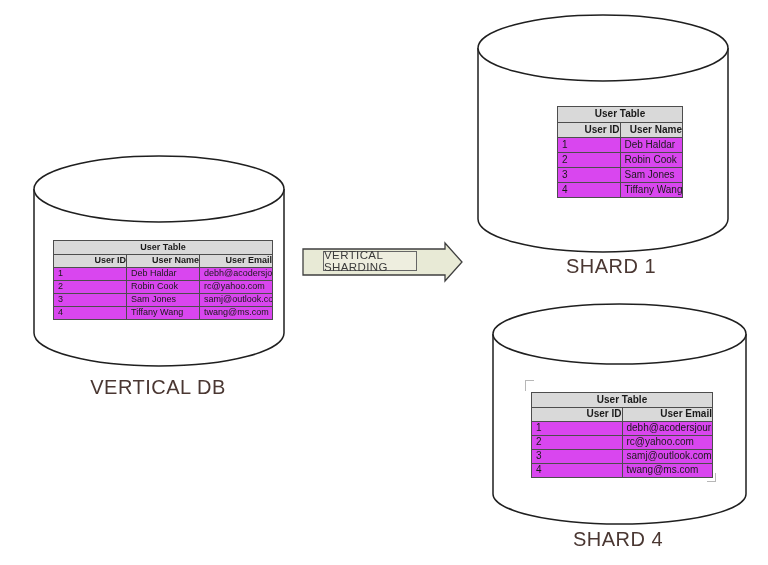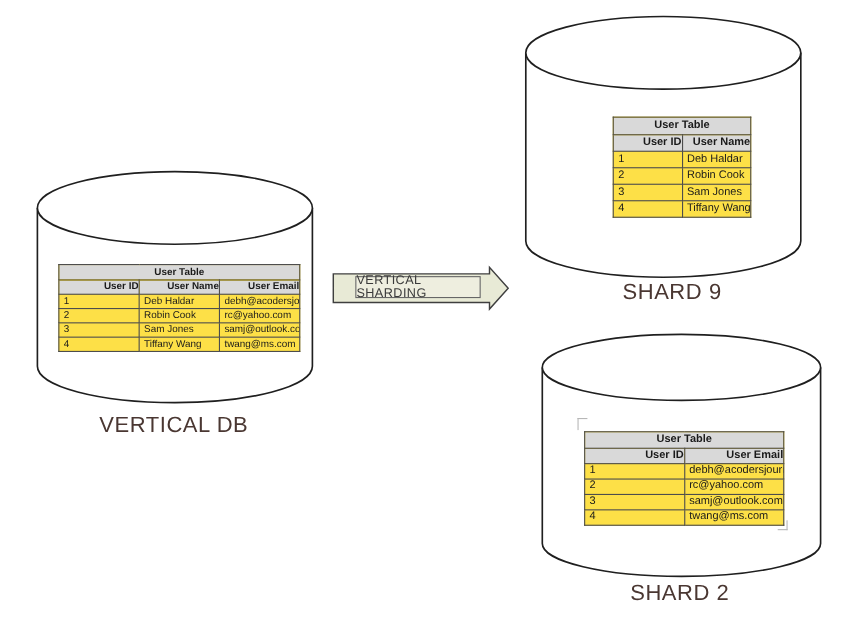--- a/index.html
+++ b/index.html
@@ -16,32 +16,32 @@
   html,body{margin:0;padding:0;background:#ffffff;}
   .canvas{
     position:relative;width:768px;height:565px;background:#ffffff;
     font-family:"Liberation Sans", sans-serif;overflow:hidden;
   }
   svg.cyl, svg.arrow-svg{position:absolute;overflow:visible;}
   .cyl-body{fill:#ffffff;stroke:var(--cyl-stroke);stroke-width:1.5;}
   .cyl-top{fill:#ffffff;stroke:var(--cyl-stroke);stroke-width:1.5;}
   .arrow-shape{fill:var(--arrow-fill);stroke:var(--arrow-stroke);stroke-width:1.3;stroke-linejoin:miter;}
   .arrow-label-box{
-    position:absolute;left:323px;top:251px;width:114px;height:20px;
+    position:absolute;left:323px;top:251px;width:94px;height:20px;
     background:var(--box-fill);border:1px solid var(--box-border);
     display:flex;align-items:center;justify-content:center;
     font-size:11.5px;letter-spacing:0.4px;color:#3b3b3b;box-sizing:border-box;
   }
   .cyl-label{
     position:absolute;text-align:center;color:var(--label-color);
     font-size:20px;font-weight:500;letter-spacing:0.5px;white-space:nowrap;
   }
   table.utable{
     position:absolute;border-collapse:collapse;table-layout:fixed;
-    background:#fde047;color:var(--table-text);
+    background:#d946ef;color:var(--table-text);
   }
   table.utable td{
     border:1px solid var(--table-border);
     padding:0 0 0 4px;vertical-align:middle;overflow:hidden;white-space:nowrap;
     line-height:1.05;
   }
   table.utable tr.title-row td{
     background:var(--header-fill);font-weight:bold;text-align:center;padding:0;
   }
   table.utable tr.head-row td{
@@ -141,21 +141,21 @@
       <td>3</td>
       <td>Sam Jones</td>
     </tr>
     <tr>
       <td>4</td>
       <td>Tiffany Wang</td>
     </tr>
   </tbody>
     </table>
 
-  <div class="cyl-label" style="left:531px;top:255px;width:160px;">SHARD 9</div>
+  <div class="cyl-label" style="left:531px;top:255px;width:160px;">SHARD 1</div>
 
   <svg class="cyl" style="left:492px;top:303px;" width="255" height="222" viewBox="0 0 255 222">
     <path class="cyl-body" d="M1 31 L1 191 A126.5 30 0 0 0 254 191 L254 31"></path>
     <ellipse class="cyl-top" cx="127.5" cy="31" rx="126.5" ry="30"></ellipse>
   </svg>
 
   <div class="handle-tl"></div>
   <div class="handle-br"></div>
 
   <table class="utable t-s2">
@@ -179,15 +179,15 @@
       <td>3</td>
       <td>samj@outlook.com</td>
     </tr>
     <tr>
       <td>4</td>
       <td>twang@ms.com</td>
     </tr>
   </tbody>
     </table>
 
-  <div class="cyl-label" style="left:538px;top:528px;width:160px;">SHARD 2</div>
+  <div class="cyl-label" style="left:538px;top:528px;width:160px;">SHARD 4</div>
 
 </div>
 
 </body></html>

